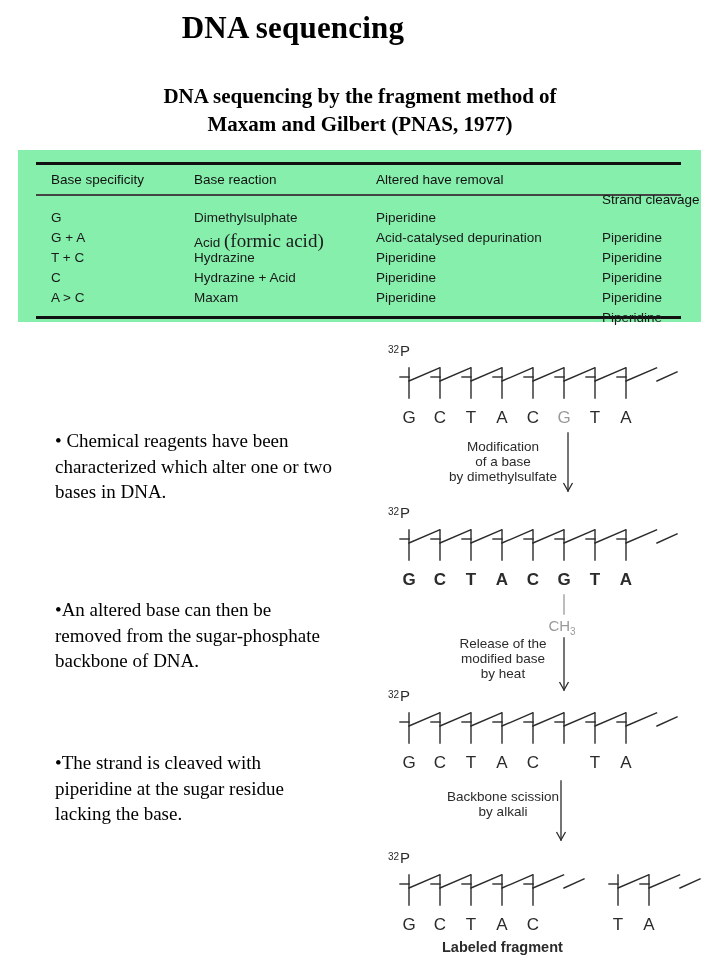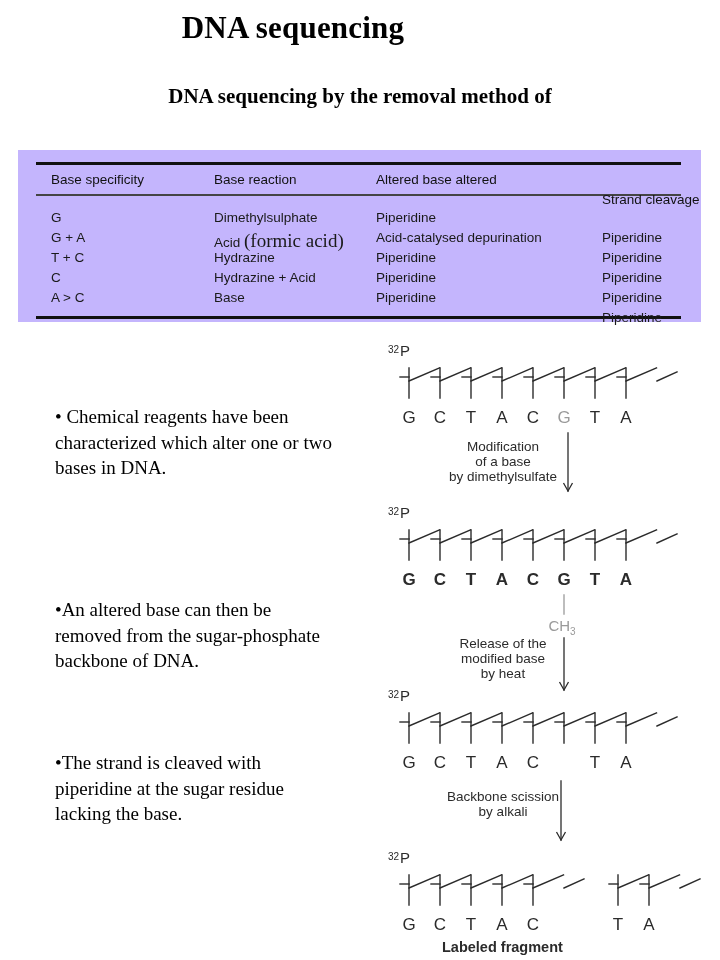--- a/index.html
+++ b/index.html
@@ -18,71 +18,72 @@
   }
   #subtitle{
     position:absolute;left:60px;top:82px;width:600px;text-align:center;
     font-family:"Liberation Serif",serif;font-weight:bold;font-size:21px;
     line-height:28px;
   }
 
   
   #table-panel{
     position:absolute;left:18px;top:150px;width:683px;height:172px;
-    background:#c4b5fd;
+    background:#86efac;
   }
   #table-panel .rule{position:absolute;left:18px;width:645px;background:#111;}
   #table-panel .rule.top{top:12px;height:3px;}
   #table-panel .rule.mid{top:44px;height:2px;background:#444;}
   #table-panel .rule.bot{top:166px;height:3px;}
   .trow{position:absolute;left:0;width:683px;height:20px;
         font-family:"Liberation Sans",sans-serif;font-size:13.5px;color:#1a1a1a;}
   .trow .c{position:absolute;white-space:nowrap;}
   .c0{left:33px;}
-  .c1{left:196px;}
+  .c1{left:176px;}
   .c2{left:358px;}
   .c3{left:584px;margin-top:20px;}
   .thead{top:22px;}
   .thead .c{color:#111;}
   .tb0{top:60px;} .tb1{top:80px;} .tb2{top:100px;} .tb3{top:120px;} .tb4{top:140px;text-align:center;}
   .serifbit{font-family:"Liberation Serif",serif;font-size:19px;}
 
   
   .bullet{
     position:absolute;left:55px;width:285px;
     font-family:"Liberation Serif",serif;font-size:19px;line-height:25.5px;
   }
-  #bullet-0{top:404px;}
+  #bullet-0{top:428px;}
   #bullet-1{top:597px;}
   #bullet-2{top:750px;}
 
   
   #diagram{position:absolute;left:375px;top:335px;width:340px;height:625px;}
   #diagram svg{display:block;}
 </style>
 </head>
 <body>
 
 <div class="slide">
 
   <div id="title">DNA sequencing</div>
 
   <div id="subtitle">
-    <div>DNA sequencing by the removal method of</div>
+    <div>DNA sequencing by the fragment method of</div>
+    <div>Maxam and Gilbert (PNAS, 1977)</div>
   </div>
 
   <div id="table-panel">
     <div class="rule top"></div>
     <div class="rule mid"></div>
     <div class="rule bot"></div>
 
     <div class="trow thead">
       <span class="c c0">Base specificity</span>
       <span class="c c1">Base reaction</span>
-      <span class="c c2">Altered base altered</span>
+      <span class="c c2">Altered have removal</span>
       <span class="c c3">Strand cleavage</span>
     </div>
 
     <div class="trow tb0">
       <span class="c c0">G</span>
       <span class="c c1"><span>Dimethylsulphate</span></span>
       <span class="c c2">Piperidine</span>
       <span class="c c3">Piperidine</span>
     </div>
 
@@ -102,21 +103,21 @@
 
     <div class="trow tb3">
       <span class="c c0">C</span>
       <span class="c c1"><span>Hydrazine + Acid</span></span>
       <span class="c c2">Piperidine</span>
       <span class="c c3">Piperidine</span>
     </div>
 
     <div class="trow tb4">
       <span class="c c0">A &gt; C</span>
-      <span class="c c1"><span>Base</span></span>
+      <span class="c c1"><span>Maxam</span></span>
       <span class="c c2">Piperidine</span>
       <span class="c c3">Piperidine</span>
     </div>
   </div>
 
   <div class="bullet" id="bullet-0">• Chemical reagents have been characterized which alter one or two bases in DNA.</div>
   <div class="bullet" id="bullet-2">•The strand is cleaved with piperidine at the sugar residue lacking the base.</div>
   <div class="bullet" id="bullet-1">•An altered base can then be removed from the sugar-phosphate backbone of DNA.</div>
 
   <div id="diagram">

